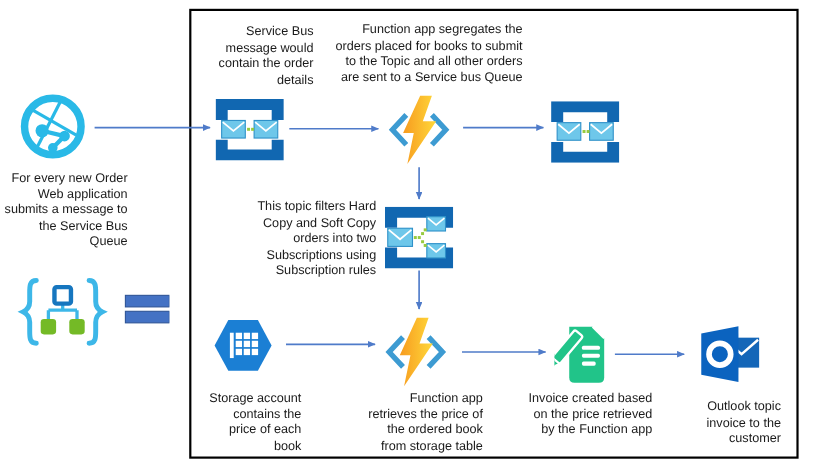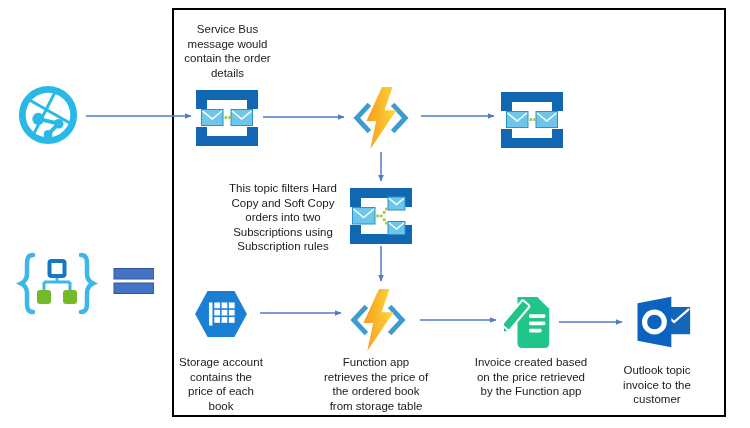--- a/index.html
+++ b/index.html
@@ -5,21 +5,21 @@
   html,body{margin:0;padding:0;background:#fff;}
   .canvas{
     position:relative;width:750px;height:428px;background:#ffffff;overflow:hidden;
     font-family:"Liberation Sans", sans-serif;color:#1a1a1a;
   }
   .frame{
     position:absolute;left:172px;top:8px;width:554px;height:409px;
     border:2px solid #000;box-sizing:border-box;background:transparent;
   }
   .caption{
-    position:absolute;font-size:11.5px;line-height:14.5px;text-align:center;
+    position:absolute;font-size:11.5px;line-height:14.5px;text-align:right;
     white-space:pre-line;color:#1a1a1a;
   }
   .icon{position:absolute;}
   svg{display:block;}
   .arrows{position:absolute;left:0;top:0;pointer-events:none;}
 </style>
 </head>
 <body>
 
 <div class="canvas">
@@ -163,22 +163,31 @@
     <polyline points="31,15 47,29 63,15" stroke="#fff" stroke-width="2.4" fill="none"></polyline>
     <polygon points="8,9 44,2 44,56 8,49" fill="#0b63bf"></polygon>
     <circle cx="26" cy="29" r="10.5" fill="none" stroke="#fff" stroke-width="5.5"></circle>
   </svg>
 
   <div class="caption" style="left:170px;top:22px;width:115px">Service Bus
 message would
 contain the order
 details</div>
 
-
-
+  <div class="caption" style="left:285px;top:20px;width:190px">Function app segregates the
+orders placed for books to submit
+to the Topic and all other orders
+are sent to a Service bus Queue</div>
+
+
+  <div class="caption" style="left:2px;top:155px;width:114px">For every new Order
+Web application
+submits a message to
+the Service Bus
+Queue</div>
 
   <div class="caption" style="left:224px;top:181px;width:118px">This topic filters Hard
 Copy and Soft Copy
 orders into two
 Subscriptions using
 Subscription rules</div>
 
   <div class="caption" style="left:313px;top:355px;width:126px">Function app
 retrieves the price of
 the ordered book

